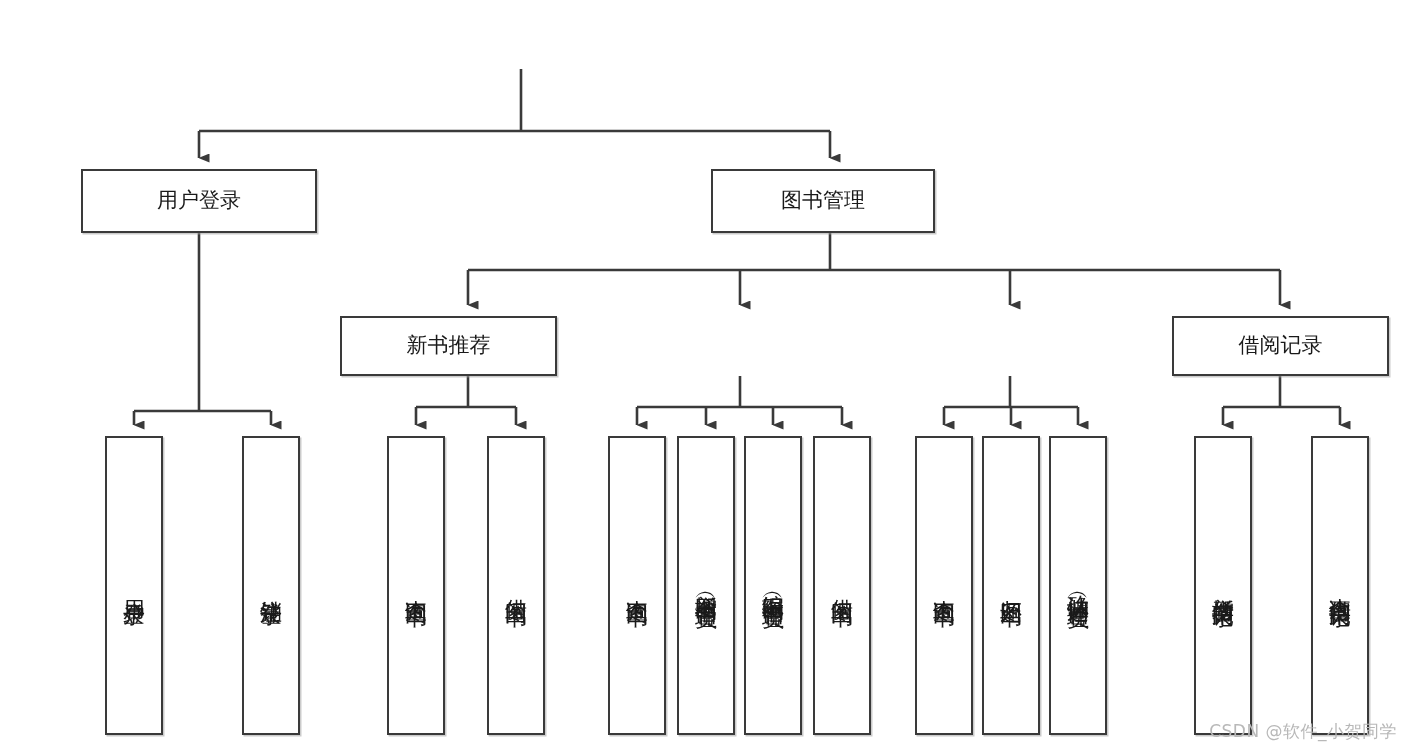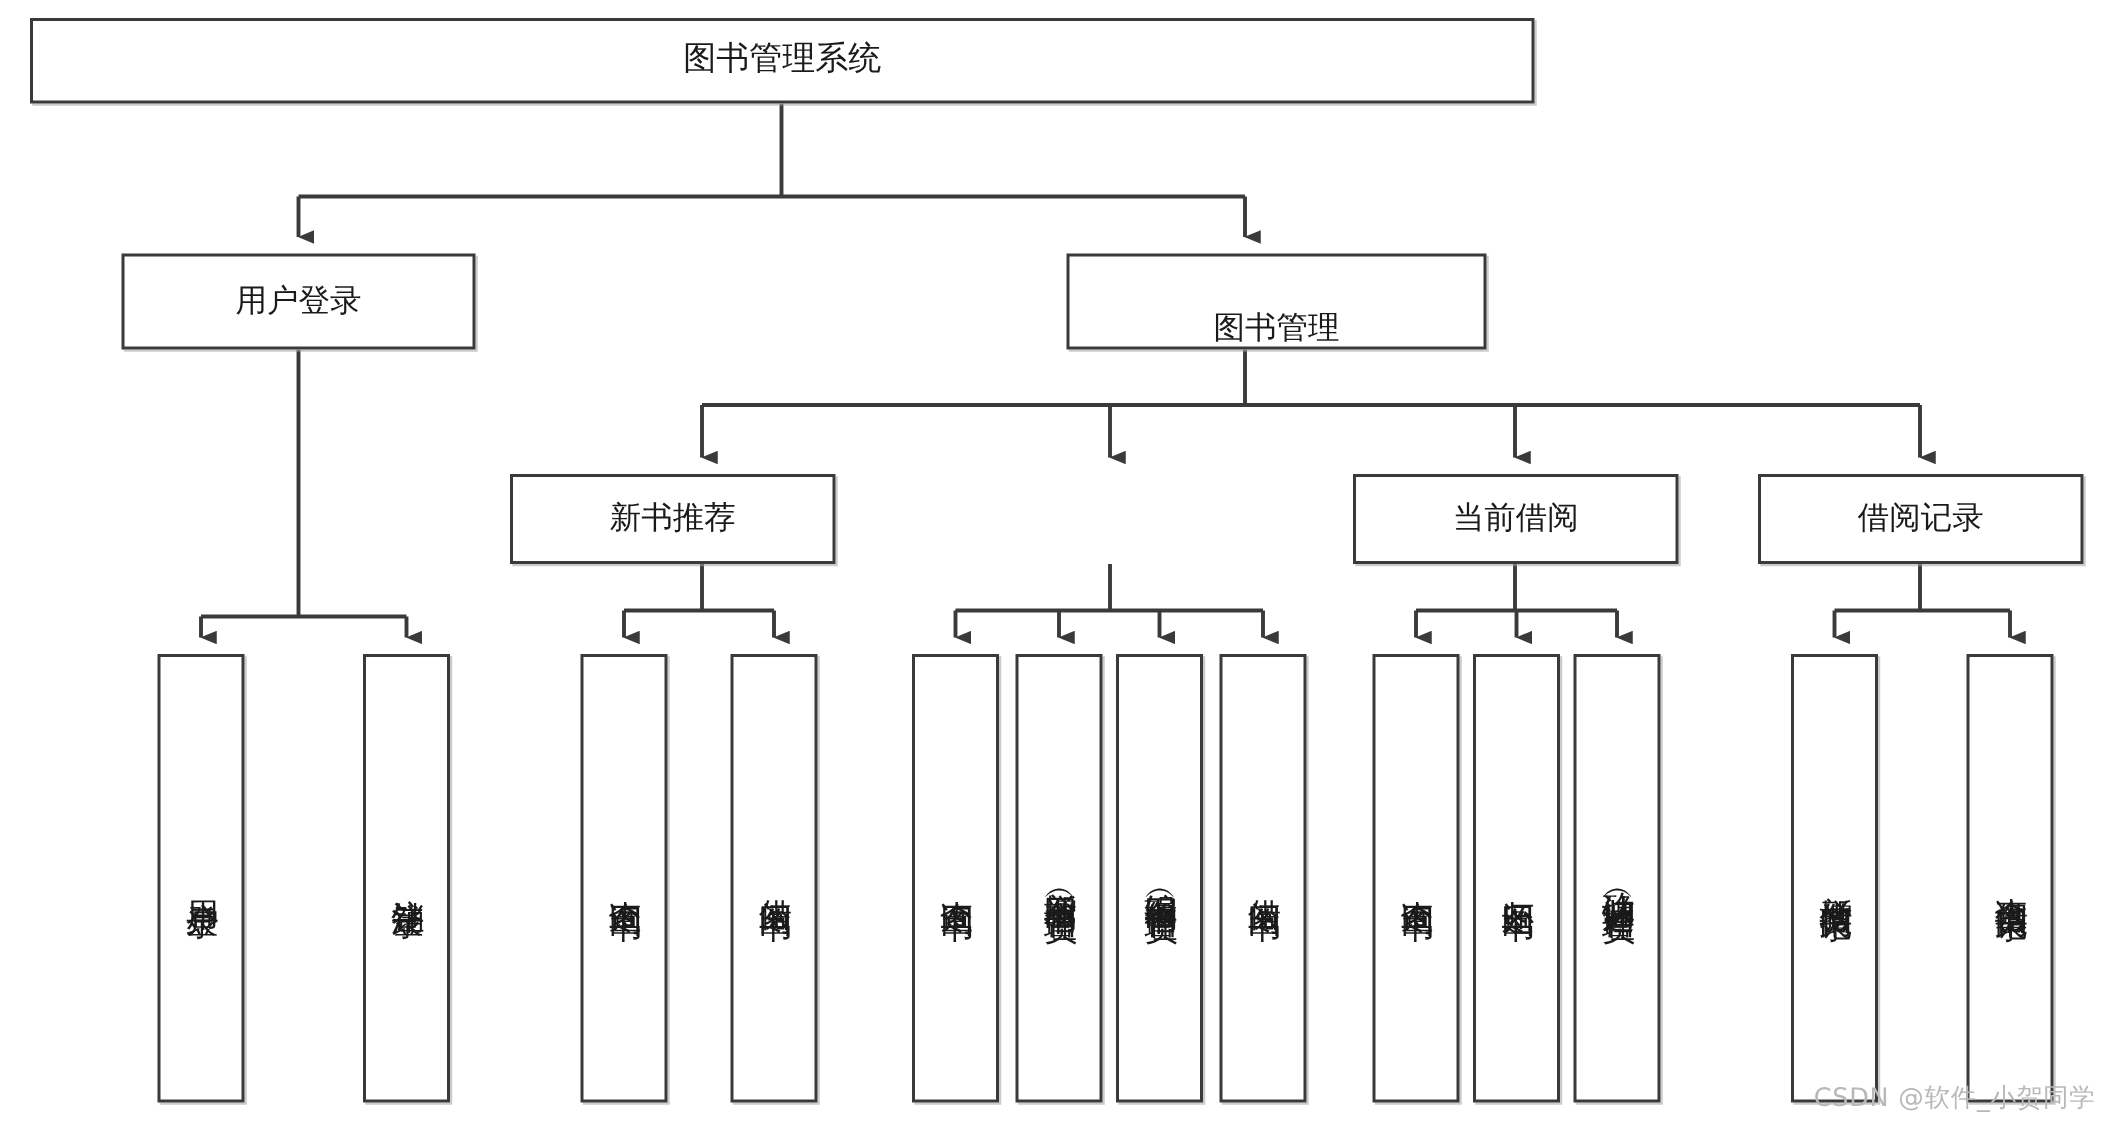--- a/index.html
+++ b/index.html
@@ -117,36 +117,30 @@
       <path d="M1011,407 L1011,425" marker-end="url(#arrowhead)"></path>
       <path d="M1078,407 L1078,425" marker-end="url(#arrowhead)"></path>
 
       <path d="M1280,376 L1280,407"></path>
       <path d="M1223,407 L1340,407"></path>
       <path d="M1223,407 L1223,425" marker-end="url(#arrowhead)"></path>
       <path d="M1340,407 L1340,425" marker-end="url(#arrowhead)"></path>
     </g>
   </svg>
 
-  <div class="node root horiz" style="left:20px; top:12px; width:1003px; height:57px;">
-    <span class="label">图书管理系统</span>
-  </div>
 
   <div class="node horiz" style="left:81px; top:169px; width:236px; height:64px;">
     <span class="label">用户登录</span>
   </div>
-  <div class="node horiz" style="left:711px; top:169px; width:280px; height:64px;align-items:flex-end;">
+  <div class="node horiz" style="left:711px; top:169px; width:224px; height:64px;">
     <span class="label">图书管理</span>
   </div>
 
   <div class="node horiz" style="left:340px; top:316px; width:217px; height:60px;">
     <span class="label">新书推荐</span>
-  </div>
-  <div class="node horiz" style="left:902px; top:316px; width:217px; height:60px;">
-    <span class="label">当前借阅</span>
   </div>
   <div class="node horiz" style="left:1172px; top:316px; width:217px; height:60px;">
     <span class="label">借阅记录</span>
   </div>
 
   <div class="node vert" style="left:105px; top:436px; width:58px; height:299px;">
     <span class="label">用户登录</span>
   </div>
   <div class="node vert" style="left:242px; top:436px; width:58px; height:299px;">
     <span class="label">注销登录</span>

